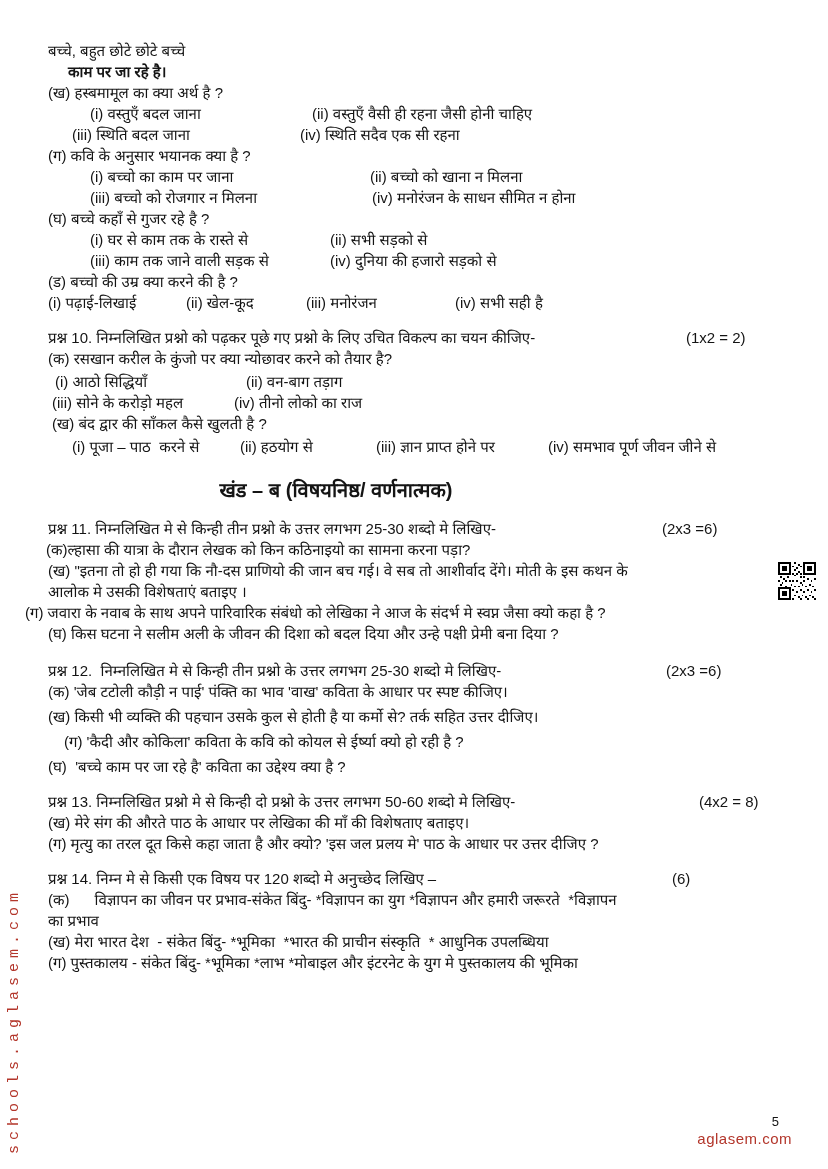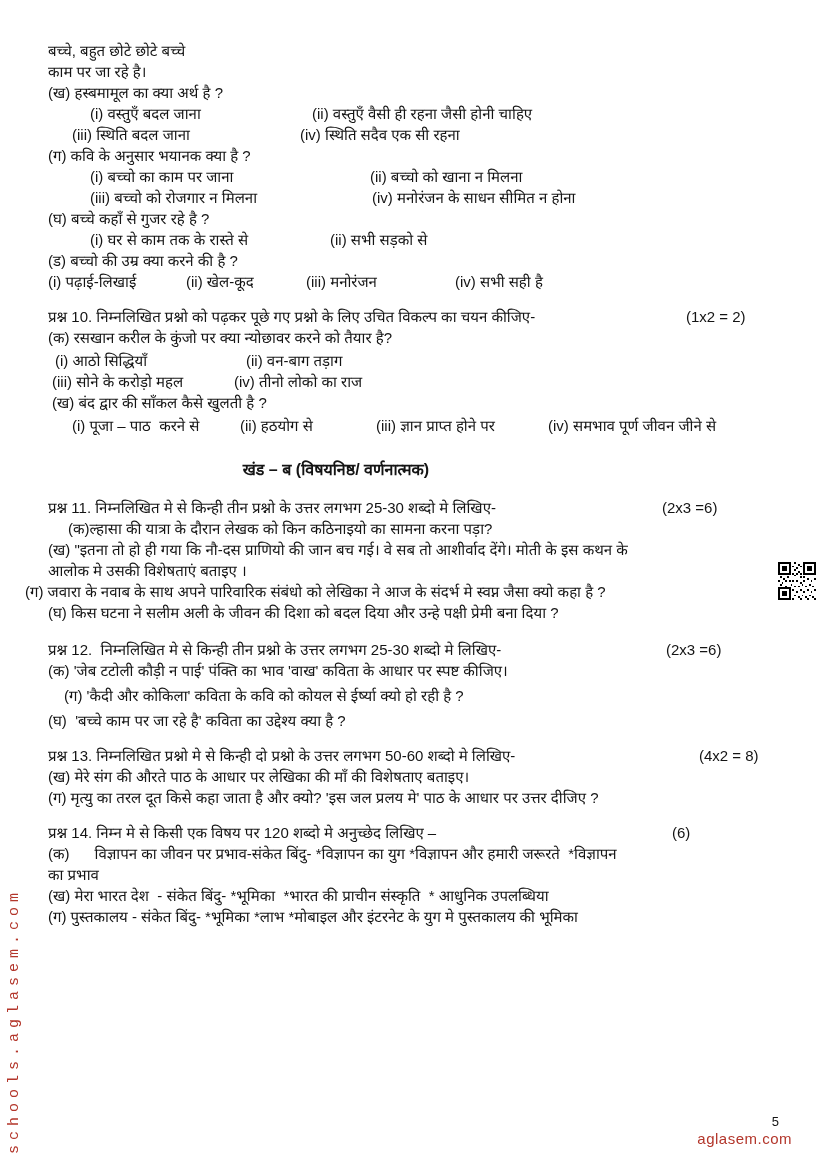--- a/index.html
+++ b/index.html
@@ -25,21 +25,21 @@
     line-height: 21px;
   }
   .line.flow {
     white-space: pre-wrap;
     padding-right: 44px;
     box-sizing: border-box;
   }
   .line.center {
     text-align: center;
     padding: 0;
-    font-size: 16px;
+    font-size: 20px;
   }
   .seg {
     position: absolute;
     top: 0;
     white-space: pre;
   }
   .watermark {
     position: absolute;
     left: 6px;
     top: 1154px;
@@ -73,21 +73,21 @@
     letter-spacing: 0.5px;
     color: var(--accent-red);
   }
 </style>
 </head>
 <body style="--accent-red: #b3362b;">
 
 <div class="doc">
   <div>
       <div class="line flow" style="padding-left: 48px;">बच्चे, बहुत छोटे छोटे बच्चे</div>
-      <div class="line flow" style="padding-left: 48px;">काम पर जा रहे है।</div>
+      <div class="line flow" style="padding-left: 68px; font-weight: bold;">काम पर जा रहे है।</div>
       <div class="line flow" style="padding-left: 48px;">(ख) हस्बमामूल का क्या अर्थ है ?</div>
       <div class="line cols">
         <span class="seg" style="left: 90px;">(i) वस्तुएँ बदल जाना</span>
         <span class="seg" style="left: 312px;">(ii) वस्तुएँ वैसी ही रहना जैसी होनी चाहिए</span>
       </div>
       <div class="line cols">
         <span class="seg" style="left: 72px;">(iii) स्थिति बदल जाना</span>
         <span class="seg" style="left: 300px;">(iv) स्थिति सदैव एक सी रहना</span>
       </div>
       <div class="line flow" style="padding-left: 48px;">(ग) कवि के अनुसार भयानक क्या है ?</div>
@@ -96,20 +96,24 @@
         <span class="seg" style="left: 370px;">(ii) बच्चो को खाना न मिलना</span>
       </div>
       <div class="line cols">
         <span class="seg" style="left: 90px;">(iii) बच्चो को रोजगार न मिलना</span>
         <span class="seg" style="left: 372px;">(iv) मनोरंजन के साधन सीमित न होना</span>
       </div>
       <div class="line flow" style="padding-left: 48px;">(घ) बच्चे कहाँ से गुजर रहे है ?</div>
       <div class="line cols">
         <span class="seg" style="left: 90px;">(i) घर से काम तक के रास्ते से</span>
         <span class="seg" style="left: 330px;">(ii) सभी सड़को से</span>
+      </div>
+      <div class="line cols">
+        <span class="seg" style="left: 90px;">(iii) काम तक जाने वाली सड़क से</span>
+        <span class="seg" style="left: 330px;">(iv) दुनिया की हजारो सड़को से</span>
       </div>
       <div class="line flow" style="padding-left: 48px;">(ड) बच्चो की उम्र क्या करने की है ?</div>
       <div class="line cols">
         <span class="seg" style="left: 48px;">(i) पढ़ाई-लिखाई</span>
         <span class="seg" style="left: 186px;">(ii) खेल-कूद</span>
         <span class="seg" style="left: 306px;">(iii) मनोरंजन</span>
         <span class="seg" style="left: 455px;">(iv) सभी सही है</span>
       </div>
       <div class="line cols" style="margin-top: 14px;">
         <span class="seg" style="left: 48px;">प्रश्न 10. निम्नलिखित प्रश्नो को पढ़कर पूछे गए प्रश्नो के लिए उचित विकल्प का चयन कीजिए-</span>
@@ -129,29 +133,30 @@
         <span class="seg" style="left: 72px;">(i) पूजा – पाठ  करने से</span>
         <span class="seg" style="left: 240px;">(ii) हठयोग से</span>
         <span class="seg" style="left: 376px;">(iii) ज्ञान प्राप्त होने पर</span>
         <span class="seg" style="left: 548px;">(iv) समभाव पूर्ण जीवन जीने से</span>
       </div>
       <div class="line center" style="margin-top: 23px; font-weight: 700;">खंड – ब  (विषयनिष्ठ/ वर्णनात्मक)</div>
       <div class="line cols" style="margin-top: 17px;">
         <span class="seg" style="left: 48px;">प्रश्न 11. निम्नलिखित मे से किन्ही तीन प्रश्नो के उत्तर लगभग 25-30 शब्दो मे लिखिए-</span>
         <span class="seg" style="left: 662px;">(2x3 =6)</span>
       </div>
-      <div class="line flow" style="padding-left: 68px;">(क)ल्हासा की यात्रा के दौरान लेखक को किन कठिनाइयो का सामना करना पड़ा?</div>
+      <div class="line flow" style="padding-left: 46px;">(क)ल्हासा की यात्रा के दौरान लेखक को किन कठिनाइयो का सामना करना पड़ा?</div>
       <div class="line flow" style="padding-left: 48px;">(ख) "इतना तो हो ही गया कि नौ-दस प्राणियो की जान बच गई। वे सब तो आशीर्वाद देंगे। मोती के इस कथन के आलोक मे उसकी विशेषताएं बताइए ।</div>
       <div class="line flow" style="padding-left: 25px;">(ग) जवारा के नवाब के साथ अपने पारिवारिक संबंधो को लेखिका ने आज के संदर्भ मे स्वप्न जैसा क्यो कहा है ?</div>
       <div class="line flow" style="padding-left: 48px;">(घ) किस घटना ने सलीम अली के जीवन की दिशा को बदल दिया और उन्हे पक्षी प्रेमी बना दिया ?</div>
       <div class="line cols" style="margin-top: 16px;">
         <span class="seg" style="left: 48px;">प्रश्न 12.  निम्नलिखित मे से किन्ही तीन प्रश्नो के उत्तर लगभग 25-30 शब्दो मे लिखिए-</span>
         <span class="seg" style="left: 666px;">(2x3 =6)</span>
       </div>
       <div class="line flow" style="padding-left: 48px;">(क) 'जेब टटोली कौड़ी न पाई' पंक्ति का भाव 'वाख' कविता के आधार पर स्पष्ट कीजिए।</div>
+      <div class="line flow" style="margin-top: 4px; padding-left: 48px;">(ख) किसी भी व्यक्ति की पहचान उसके कुल से होती है या कर्मो से? तर्क सहित उत्तर दीजिए।</div>
       <div class="line flow" style="margin-top: 4px; padding-left: 48px; margin-left: 16px;">(ग) 'कैदी और कोकिला' कविता के कवि को कोयल से ईर्ष्या क्यो हो रही है ?</div>
       <div class="line flow" style="margin-top: 4px; padding-left: 48px;">(घ)  'बच्चे काम पर जा रहे है' कविता का उद्देश्य क्या है ?</div>
       <div class="line cols" style="margin-top: 14px;">
         <span class="seg" style="left: 48px;">प्रश्न 13. निम्नलिखित प्रश्नो मे से किन्ही दो प्रश्नो के उत्तर लगभग 50-60 शब्दो मे लिखिए-</span>
         <span class="seg" style="left: 699px;">(4x2 = 8)</span>
       </div>
       <div class="line flow" style="padding-left: 48px;">(ख) मेरे संग की औरते पाठ के आधार पर लेखिका की माँ की विशेषताए बताइए।</div>
       <div class="line flow" style="padding-left: 48px;">(ग) मृत्यु का तरल दूत किसे कहा जाता है और क्यो? 'इस जल प्रलय मे' पाठ के आधार पर उत्तर दीजिए ?</div>
       <div class="line cols" style="margin-top: 14px;">
         <span class="seg" style="left: 48px;">प्रश्न 14. निम्न मे से किसी एक विषय पर 120 शब्दो मे अनुच्छेद लिखिए –</span>

